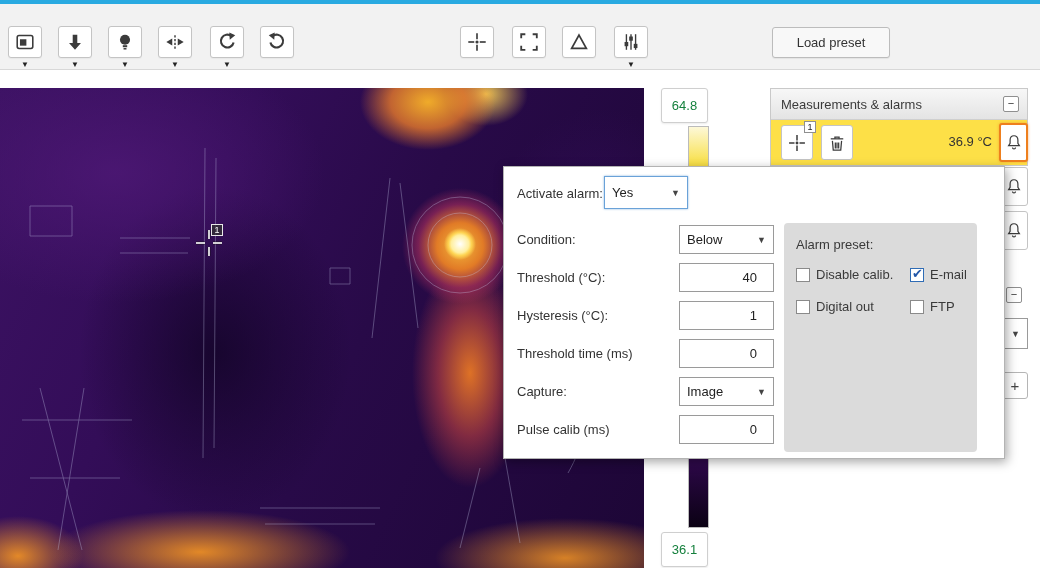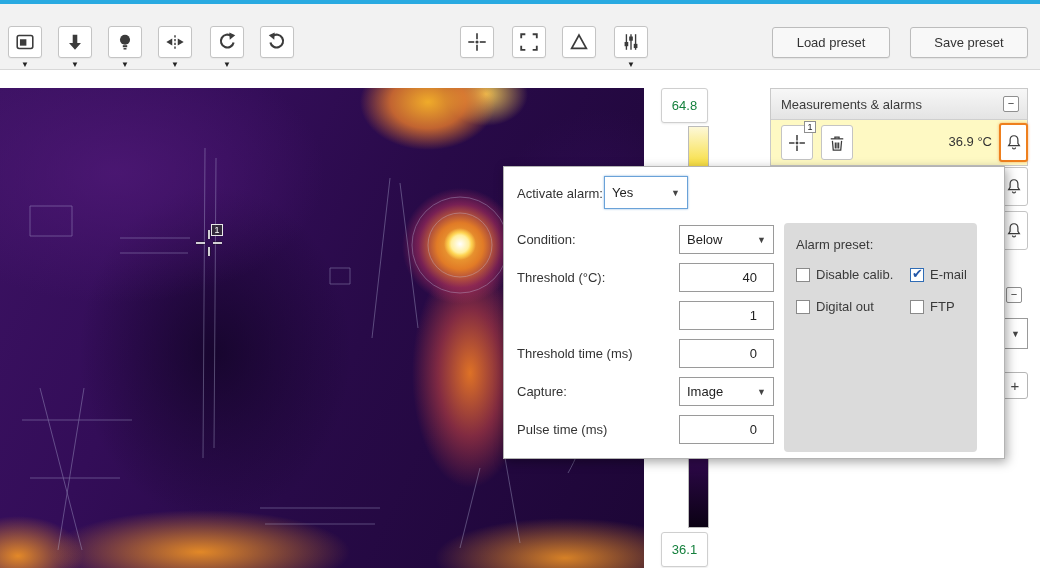--- a/index.html
+++ b/index.html
@@ -37,21 +37,21 @@
   .marker .badge{position:absolute;left:17px;top:-4px;width:12px;height:12px;background:rgba(50,50,50,.75);
     border:1px solid #e8e8e8;color:#fff;font-size:9px;line-height:11px;text-align:center}
 
   
   .scalebox{position:absolute;width:47px;height:35px;background:#fff;border:1px solid #cfcfcf;border-radius:3px;
     display:flex;align-items:center;justify-content:center;color:#15803d;box-shadow:0 1px 2px rgba(0,0,0,.08)}
   .colorbar{position:absolute;left:688px;top:126px;width:21px;height:402px;border:1px solid #bbb;
     background:linear-gradient(to bottom,#fdf8d8 0%,#f8e04a 9%,#f6a01e 26%,#e0561d 38%,#c93a6a 48%,#8e2a8e 60%,#4a1070 74%,#23063a 88%,#0b0214 100%)}
 
   
-  .panel{position:absolute;left:770px;top:88px;width:258px;height:78px;background:#fef9c3;border:1px solid #c9c9c9;z-index:2}
+  .panel{position:absolute;left:770px;top:88px;width:258px;height:78px;background:#fde047;border:1px solid #c9c9c9;z-index:2}
   .panel-header{position:relative;height:31px;background:linear-gradient(#f7f7f7,#e4e4e4);border-bottom:1px solid #cfcfcf;
     display:flex;align-items:center;padding:0 8px 0 10px;color:#3b3b3b}
   .sqbtn{width:16px;height:16px;background:#fff;border:1px solid #8f8f8f;border-radius:2px;font-size:11px;line-height:13px;
     text-align:center;color:#333;cursor:pointer}
   .panel-header .sqbtn{margin-left:auto}
   .mrow{position:relative;height:45px}
   .mbtn{position:absolute;top:5px;width:32px;height:35px;background:#fff;border:1px solid #c4c4c4;border-radius:3px;
     display:flex;align-items:center;justify-content:center;cursor:pointer}
   .mbtn .badge{position:absolute;right:-4px;top:-5px;width:12px;height:12px;background:#fff;border:1px solid #8f8f8f;
     font-size:9px;line-height:11px;text-align:center;color:#222}
@@ -177,21 +177,20 @@
             <line x1="17" y1="3.5" x2="17" y2="20.5"></line>
         </g>
         <rect x="5" y="12" width="4" height="4.6" fill="#3b3b3b"></rect>
         <rect x="10" y="6" width="4" height="4.6" fill="#3b3b3b"></rect>
         <rect x="15" y="14" width="4" height="4.6" fill="#3b3b3b"></rect>
       </svg>
     </div>
     <div class="caret" style="left:614px">▼</div>
 
     <div class="preset" style="left:772px;width:118px">Load preset</div>
-    <div class="preset" style="left:910px;width:118px">Save preset</div>
   </div>
 
   <div class="thermal">
     <svg class="wire" width="644" height="480" viewBox="0 0 644 480">
       <g stroke="#cdd4f2" stroke-width="0.8" fill="none" opacity="0.4">
         <line x1="205" y1="60" x2="203" y2="370"></line>
         <line x1="216" y1="70" x2="214" y2="360"></line>
         <path d="M40 300 L82 462 M84 300 L58 462 M22 332 H132 M30 390 H120"></path>
         <circle cx="460" cy="157" r="32"></circle>
         <circle cx="460" cy="157" r="48"></circle>
@@ -294,32 +293,33 @@
 
     <span class="dlabel" style="left:13px;top:58px">Condition:</span>
     <div class="sel" style="left:175px;top:58px;width:95px;height:29px">
       <span>Below</span>
       <span class="sarr">▼</span>
     </div>
 
     <span class="dlabel" style="left:13px;top:96px">Threshold (°C):</span>
     <input class="finput" style="top: 96px;" value="40">
 
+    <span class="dlabel" style="left:13px;top:134px">Hysteresis (°C):</span>
     <input class="finput" style="top: 134px;" value="1">
 
     <span class="dlabel" style="left:13px;top:172px">Threshold time (ms)</span>
     <input class="finput" style="top: 172px;" value="0">
 
     <span class="dlabel" style="left:13px;top:210px">Capture:</span>
     <div class="sel" style="left:175px;top:210px;width:95px;height:29px">
       <span>Image</span>
       <span class="sarr">▼</span>
     </div>
 
-    <span class="dlabel" style="left:13px;top:248px">Pulse time (ms)</span>
+    <span class="dlabel" style="left:13px;top:248px">Pulse calib (ms)</span>
     <input class="finput" style="top: 248px;" value="0">
 
     <div class="actionbox">
       <span class="btitle">Alarm preset:</span>
 
       <label class="cbitem" style="left:12px;top:44px">
         <span class="cb"></span>
         <span>Disable calib.</span>
       </label>
       <label class="cbitem" style="left:126px;top:44px">

